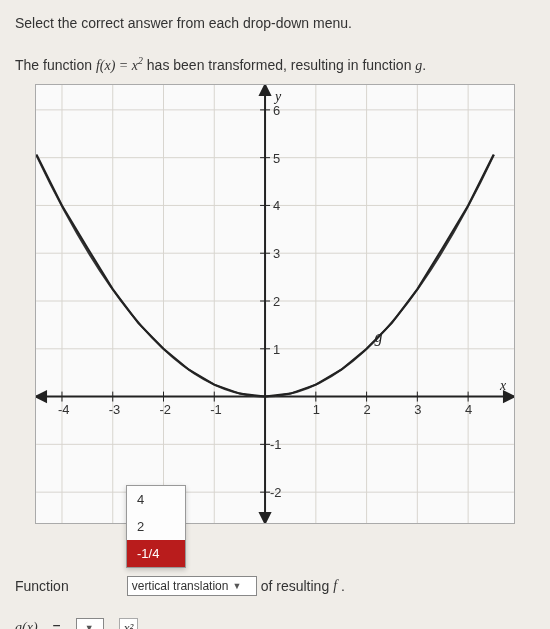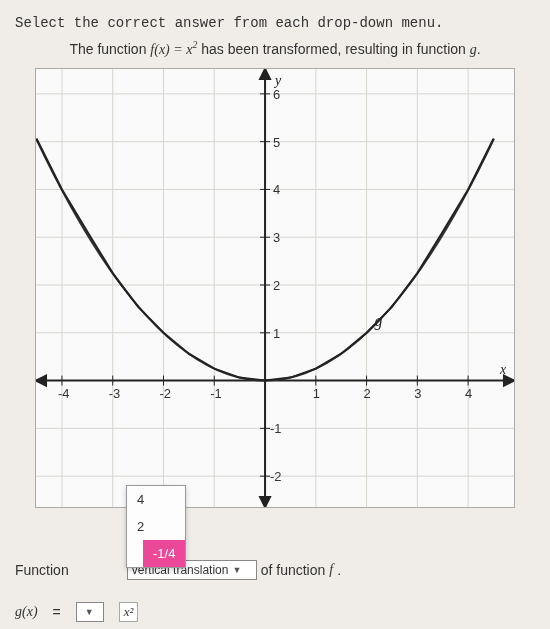--- a/index.html
+++ b/index.html
@@ -6,22 +6,22 @@
     body {
       width: 550px;
       height: 629px;
       background: #f0ede8;
       font-family: Arial, sans-serif;
       font-size: 14px;
       color: #333;
       padding: 15px;
       position: relative;
     }
-    .instruction { margin-bottom: 8px; font-size: 14px; font-family: Liberation Mono, monospace; }
-    .prompt { margin-bottom: 10px; font-size: 14px; text-align: center; }
+    .instruction { margin-bottom: 24px; font-size: 14px; }
+    .prompt { margin-bottom: 10px; font-size: 14px; }
     .math-var { font-style: italic; font-family: 'Times New Roman', serif; }
     .math-expr { font-family: 'Times New Roman', serif; font-style: italic; }
     sup { font-size: 0.7em; }
 
     .graph-container {
       width: 480px;
       height: 440px;
       background: #fafafa;
       border: 1px solid #aaa;
       margin: 8px auto 8px 20px;
@@ -39,23 +39,22 @@
       box-shadow: 0 2px 5px rgba(0,0,0,0.2);
       z-index: 10;
     }
     .dropdown-option {
       padding: 6px 10px;
       font-size: 13px;
       color: #333;
       cursor: pointer;
     }
     .dropdown-option.selected {
-      background: #ec4899;
+      background: #b91c1c;
       color: #fff;
-      margin-left: 16px;
     }
 
     .answer-line {
       margin-top: 52px;
       font-size: 14px;
       display: flex;
       align-items: center;
       flex-wrap: wrap;
       gap: 4px;
     }
@@ -186,21 +185,21 @@
   <div class="dropdown-option selected">-1/4</div>
 </div>
 
 <div class="answer-line">
   <span>Function </span>
   <span class="math-var" style="width:50px;display:inline-block;"></span>
   <span class="select wide">
     <span>vertical translation</span>
     <span class="arrow">▼</span>
   </span>
-  <span> of function </span>
+  <span> of resulting </span>
   <span class="math-var">f</span>
     <span>.</span>
 </div>
 
 <div class="equation-line">
   <span class="math-expr">g(x)</span>
   <span>=</span>
   <span class="select">
     <span></span>
     <span class="arrow">▼</span>

